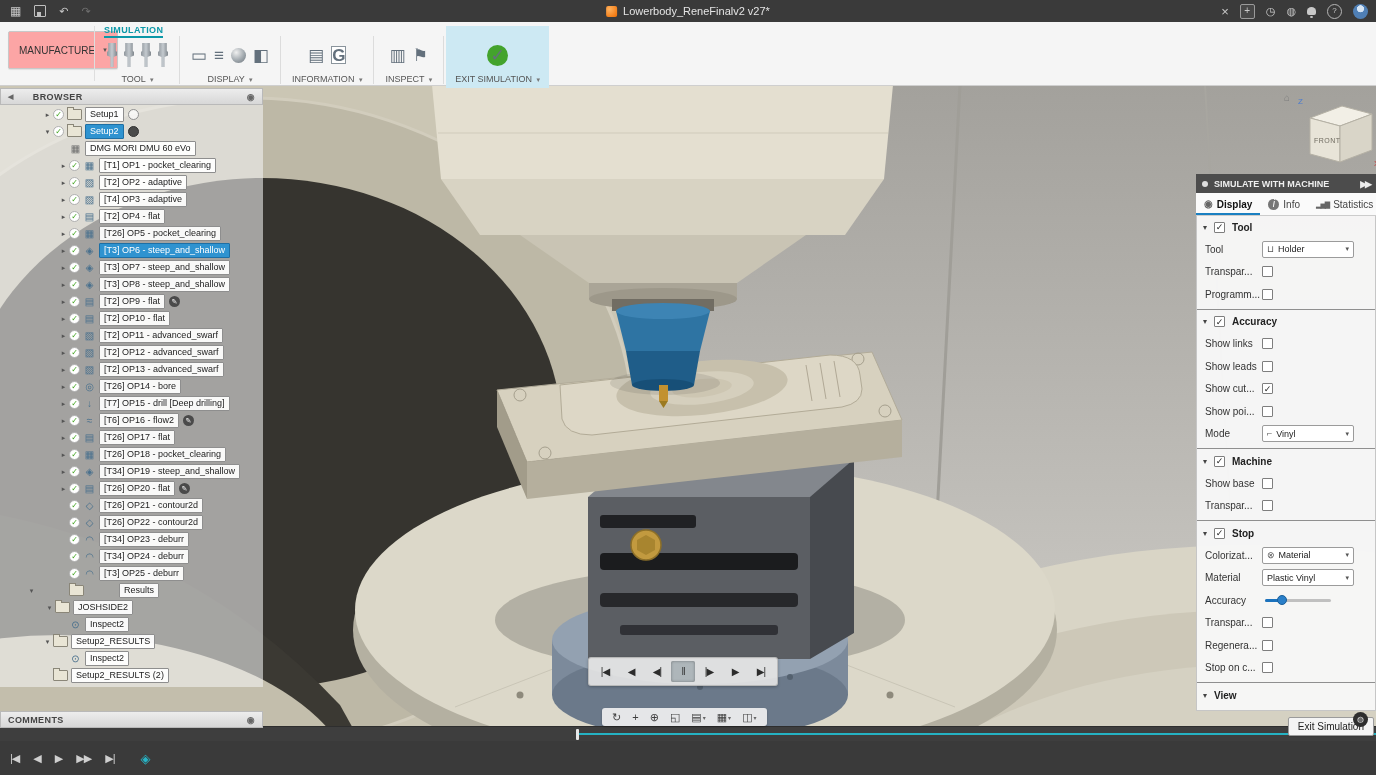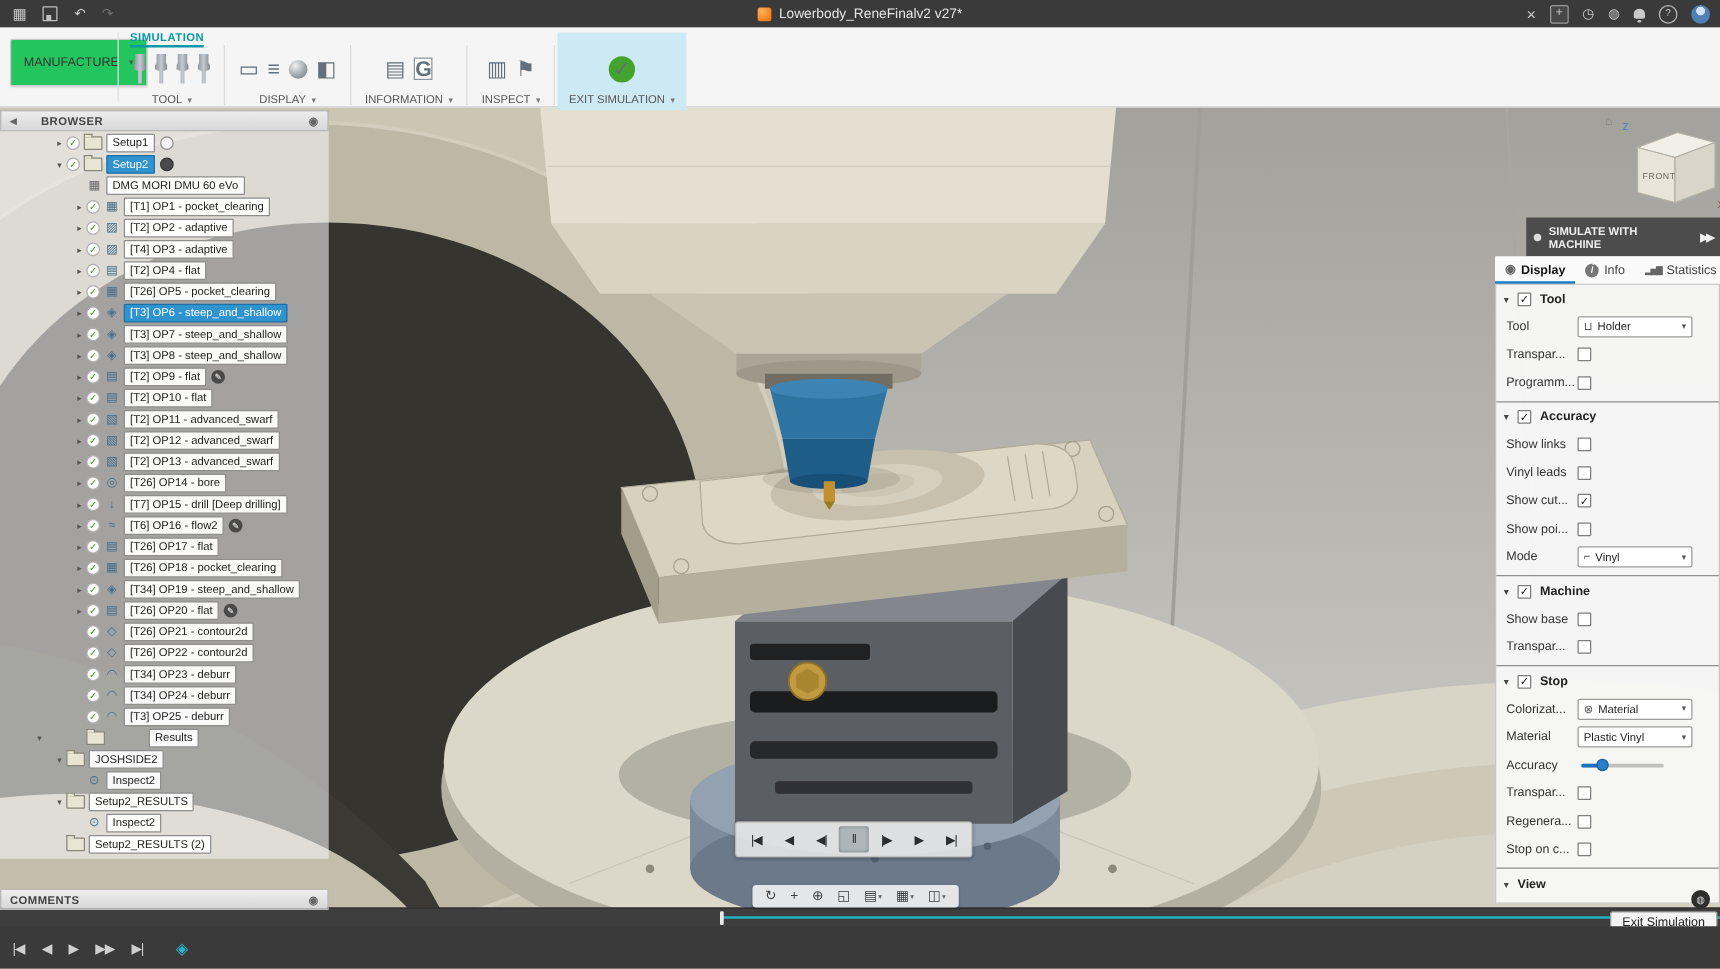--- a/index.html
+++ b/index.html
@@ -22,21 +22,21 @@
   .ic-close-icon{font-size:13px;}
   .ic-new-tab-icon{width:13px;height:13px;border:1px solid #9a9a9a;border-radius:2px;font-size:10px;background:#474747;}
   .ic-help-icon{width:13px;height:13px;border-radius:50%;border:1px solid #b5b5b5;font-size:8px;}
   .ic-notifications-icon{width:9px;height:8px;background:#c9c9c9;border-radius:50% 50% 2px 2px;position:relative;}
   .ic-notifications-icon::after{content:'';position:absolute;left:3px;bottom:-3px;width:3px;height:2px;border-radius:50%;background:#c9c9c9;}
   .ic-avatar{width:15px;height:15px;border-radius:50%;background:radial-gradient(circle at 50% 32%,#d5e4f4 0 26%,#4f7fb5 30% 100%);}
 
   
   .ribbon{position:absolute;left:0;top:22px;width:1376px;height:63px;background:#f5f5f5;
           border-bottom:1px solid #cfcfcf;z-index:30;}
-  .mfg-btn{position:absolute;left:8px;top:9px;height:36px;background:#22c55e;border:1px solid #c8c8c8;border-radius:2px;
+  .mfg-btn{position:absolute;left:8px;top:9px;height:36px;background:#fca5a5;border:1px solid #c8c8c8;border-radius:2px;
            display:flex;align-items:center;gap:8px;padding:0 10px;font-size:10px;color:#333;box-shadow:0 1px 1px rgba(0,0,0,.08);}
   .mfg-caret{font-size:7px;color:#555;}
   .ribbon-sep0{position:absolute;left:94px;top:4px;width:1px;height:55px;background:#dedede;}
   .sim-tab{position:absolute;left:104px;top:3px;font-size:9px;font-weight:bold;letter-spacing:.4px;color:#0b98a8;
            border-bottom:2px solid #0b98a8;padding-bottom:1px;}
   #ribbon-groups{position:absolute;left:98px;top:14px;display:flex;align-items:stretch;height:48px;}
   .rgroup{display:flex;flex-direction:column;align-items:center;justify-content:flex-end;padding:0 9px;}
   .rg-icons{display:flex;align-items:center;gap:7px;height:32px;}
   .rg-icons .ic{font-size:17px;color:#63707c;}
   .rg-label{font-size:9px;color:#555;margin-top:3px;white-space:nowrap;}
@@ -80,22 +80,22 @@
           font-size:7px;flex:none;box-sizing:border-box;}
   .ic-radio-on-badge{background:#4a4a4a;border:1px solid #333;}
   .ic-radio-off-badge{background:rgba(255,255,255,.7);border:1px solid #909090;}
   .ic-modified-badge{background:#4a4a4a;color:#fff;}
 
   
   .comments{position:absolute;left:0;top:711px;width:263px;z-index:20;}
 
   
   .spanel{position:absolute;left:1196px;top:174px;width:180px;z-index:20;font-size:10px;}
-  .sp-head{height:31px;background:#4c4c4c;color:#eee;font-size:9px;font-weight:bold;display:flex;align-items:center;
-           padding:0 6px;gap:6px;margin-left:25px;}
+  .sp-head{height:19px;background:#4c4c4c;color:#eee;font-size:9px;font-weight:bold;display:flex;align-items:center;
+           padding:0 6px;gap:6px;}
   .sp-head .dot{width:6px;height:6px;border-radius:50%;background:#ddd;flex:none;}
   .sp-head .exp{margin-left:auto;font-size:9px;letter-spacing:-2px;}
   .sp-tabs{height:22px;background:#fafafa;border-bottom:1px solid #ccc;display:flex;align-items:stretch;}
   .ptab{display:flex;align-items:center;gap:4px;padding:0 8px;font-size:10px;color:#444;}
   .ptab.sel{color:#111;box-shadow:inset 0 -2px 0 #1a7fc1;font-weight:bold;}
   .ptab .ic{font-size:10px;color:#666;}
   .ic-info-icon{width:11px;height:11px;border-radius:50%;background:#767676;color:#fff !important;font-size:8px;font-style:italic;}
   .ic-statistics-icon{font-size:7px !important;letter-spacing:-1px;color:#666;}
   #panel-body{background:rgba(247,247,247,.97);padding-bottom:4px;border:1px solid #c6c6c6;border-top:none;}
   .psec.div{border-top:1px solid #8f8f8f;margin-top:3px;padding-top:1px;}
@@ -497,21 +497,21 @@
           <span class="tcaret"></span>
           <span class="tcheck">✓</span>
           <span class="ic ic-deburr-icon">◠</span>
           <span class="tchip">[T3] OP25 - deburr</span>
         </div>
         <div class="trow" style="padding-left: 26px; gap: 32px;">
           <span class="tcaret">▾</span>
           <span class="ic ic-folder-icon"></span>
           <span class="tchip">Results</span>
         </div>
-        <div class="trow" style="padding-left: 42px;">
+        <div class="trow" style=" margin-left: 44px;">
           <span class="tcaret">▾</span>
           <span class="ic ic-folder-icon"></span>
           <span class="tchip">JOSHSIDE2</span>
         </div>
         <div class="trow" style="padding-left: 58px;">
           <span class="tcaret"></span>
           <span class="ic ic-inspect-icon">⊙</span>
           <span class="tchip">Inspect2</span>
         </div>
         <div class="trow" style="padding-left: 42px;">
@@ -587,21 +587,21 @@
           <div class="psec-h">
             <span class="pcaret">▾</span>
             <span class="cb on">✓</span>
             <span class="psec-t">Accuracy</span>
           </div>
           <div class="prow">
             <span class="plabel">Show links</span>
             <span class="cb"></span>
           </div>
           <div class="prow">
-            <span class="plabel">Vinyl leads</span>
+            <span class="plabel">Show leads</span>
             <span class="cb"></span>
           </div>
           <div class="prow">
             <span class="plabel">Show cut...</span>
             <span class="cb on">✓</span>
           </div>
           <div class="prow">
             <span class="plabel">Show poi...</span>
             <span class="cb"></span>
           </div>

